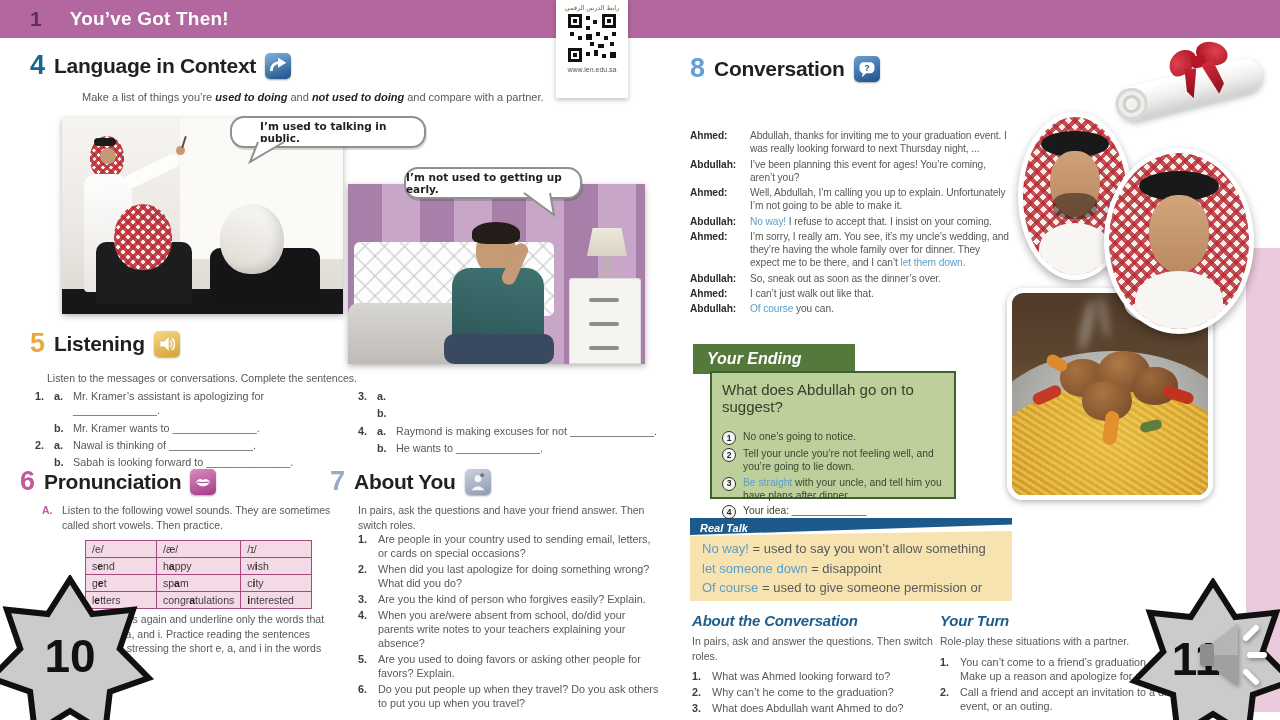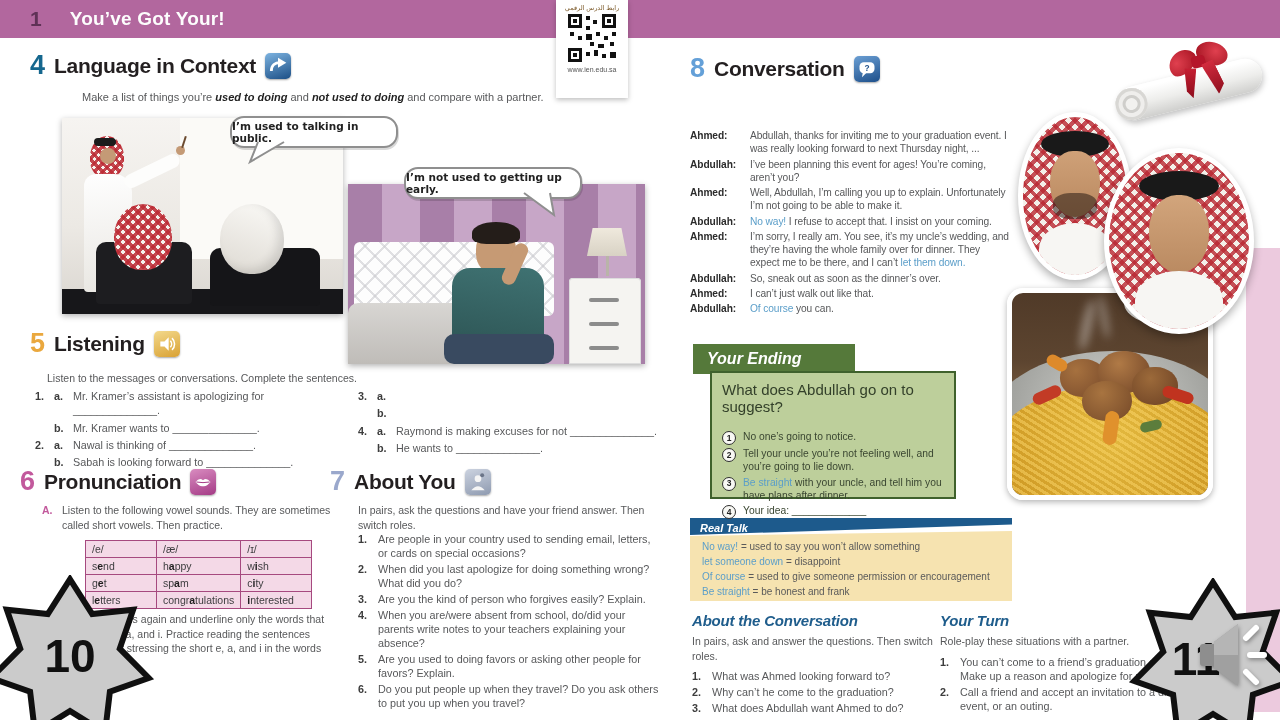--- a/index.html
+++ b/index.html
@@ -55,37 +55,37 @@
   .ye-q{font-size:15px;color:#33402a;margin-bottom:16px;}
   .opt{display:grid;grid-template-columns:17px 1fr;column-gap:4px;margin-bottom:3px;font-size:10.3px;line-height:1.25;color:#3a4631;}
   .opt .circ{width:12px;height:12px;border-radius:50%;border:1.4px solid #2e2e2e;background:#f8f8f4;
              font-size:8.5px;font-weight:bold;color:#222;display:flex;align-items:center;justify-content:center;}
   
   .rt-head{position:absolute;left:690px;top:518px;width:322px;height:17px;background:#1d5a8c;
            clip-path:polygon(0 0,100% 0,100% 38%,0 100%);z-index:2;}
   .rt-head span{margin-left:10px;font-size:11px;font-weight:bold;font-style:italic;color:#fff;line-height:15px;}
   .rt-body{position:absolute;left:690px;top:531px;width:322px;height:70px;background:#f6e3b0;
            clip-path:polygon(0 7%,100% 0,100% 100%,0 100%);padding:8px 12px 0;box-sizing:border-box;z-index:1;}
-  .rt-line{font-size:10px;line-height:1.5;color:#5a5a5a;}
+  .rt-line{font-size:13px;line-height:1.5;color:#5a5a5a;}
   
   .h-blue{font-size:15px;font-weight:bold;font-style:italic;color:#1f5d8c;letter-spacing:-.2px;}
   
   .star{position:absolute;width:170px;height:170px;z-index:10;}
   .star .star-num{position:absolute;left:0;top:0;width:100%;height:100%;display:flex;align-items:center;justify-content:center;
                   font-size:46px;font-weight:bold;color:#111;padding-bottom:8px;box-sizing:border-box;}
   .pinkband{position:absolute;left:1246px;top:248px;width:34px;height:464px;background:#eccade;z-index:1;}
 </style>
 </head>
 <body>
 
 <div class="stage">
 
   <div class="topbar">
     <span class="unit-num">1</span>
-    <span class="unit-title">You’ve Got Your!</span>
+    <span class="unit-title">You’ve Got Then!</span>
   </div>
 
   <div class="pinkband"></div>
 
   <div class="qr-card">
     <div class="qr-cap">رابط الدرس الرقمي</div>
     <svg width="52" height="52" viewBox="0 0 52 52">
       <rect width="52" height="52" fill="#fff"></rect>
       <g fill="#111">
         <rect x="2" y="2" width="14" height="14"></rect>
@@ -167,21 +167,21 @@
     <div class="abs" style="left:96px;top:150px;width:110px;height:30px;border-radius:10px;background:#394a60;"></div>
 
     <div class="abs" style="right:4px;bottom:0;width:72px;height:86px;background:#f5f4f1;border-radius:4px 4px 0 0;box-shadow:inset 0 0 0 1px #ddd;"></div>
     <div class="abs" style="right:26px;bottom:62px;width:30px;height:4px;border-radius:2px;background:#8c8c8c;"></div>
     <div class="abs" style="right:26px;bottom:38px;width:30px;height:4px;border-radius:2px;background:#8c8c8c;"></div>
     <div class="abs" style="right:26px;bottom:14px;width:30px;height:4px;border-radius:2px;background:#8c8c8c;"></div>
     <div class="abs" style="right:18px;top:44px;width:40px;height:28px;background:linear-gradient(180deg,#efe9dd,#d8d2c4);clip-path:polygon(14% 0,86% 0,100% 100%,0 100%);"></div>
     <div class="abs" style="right:36px;top:72px;width:3px;height:20px;background:#b9b4a9;"></div>
   </div>
 
-  <div class="bubble" style="left:230px;top:116px;width:164px;height:28px;">
+  <div class="bubble" style="left:230px;top:116px;width:164px;height:28px;padding-left:28px;">
     <span>I’m used to talking in public.</span>
   </div>
   <svg class="abs" style="left:248px;top:141px;z-index:5;" width="40" height="24">
     <polygon points="10,1 2,21 36,1" fill="#fff"></polygon>
       <path d="M10 1 L2 21 L36 1" fill="none" stroke="#8f8f8f" stroke-width="2"></path>
   </svg>
   <div class="bubble" style="left:404px;top:167px;width:174px;height:28px;justify-content:center;">
     <span>I’m not used to getting up early.</span>
   </div>
   <svg class="abs" style="left:520px;top:192px;z-index:5;" width="42" height="26">

